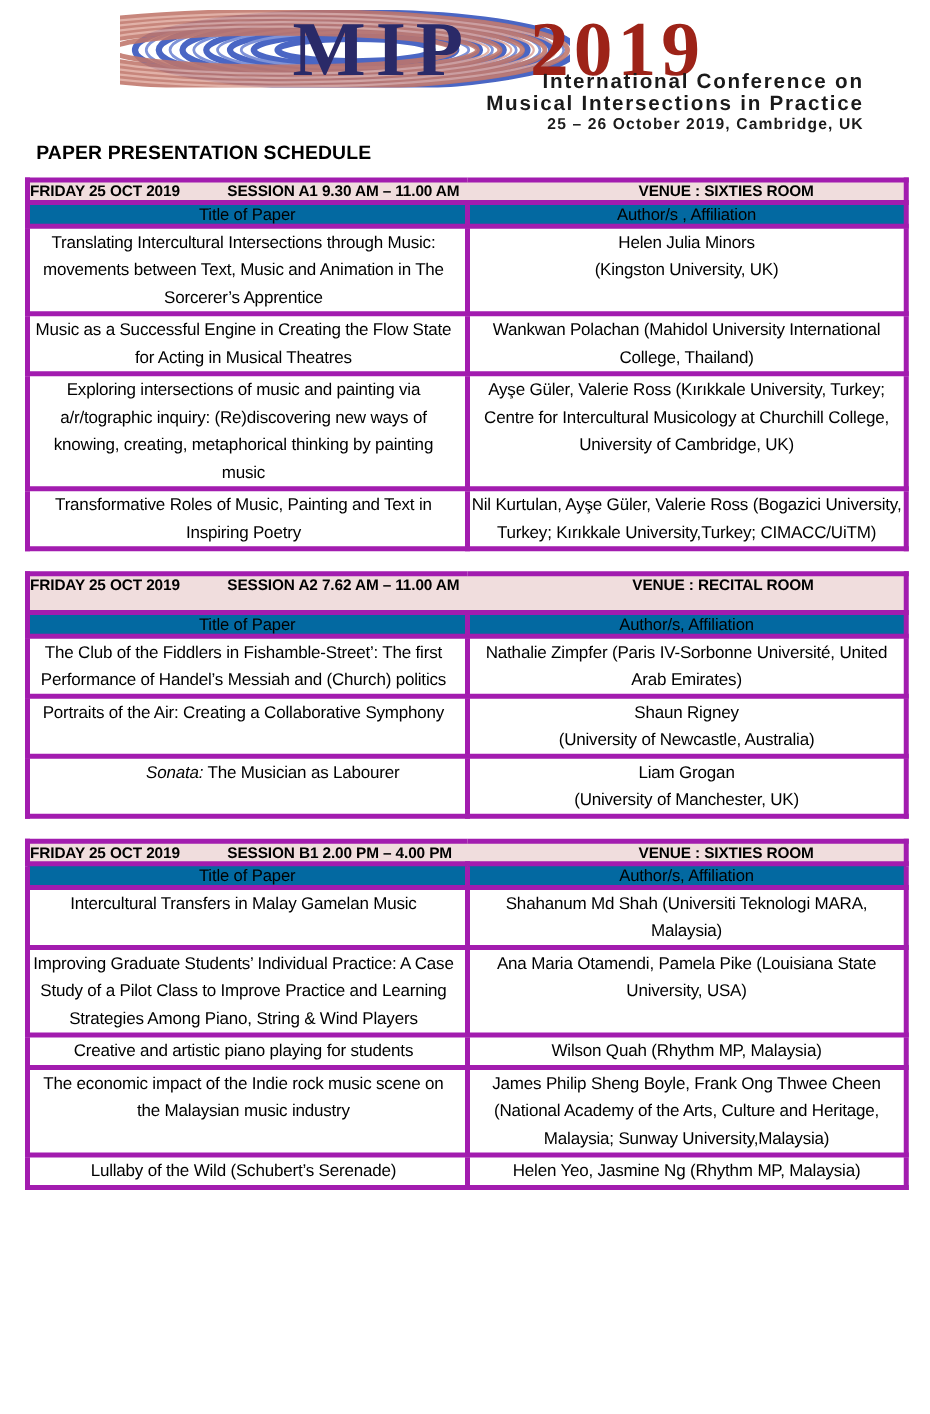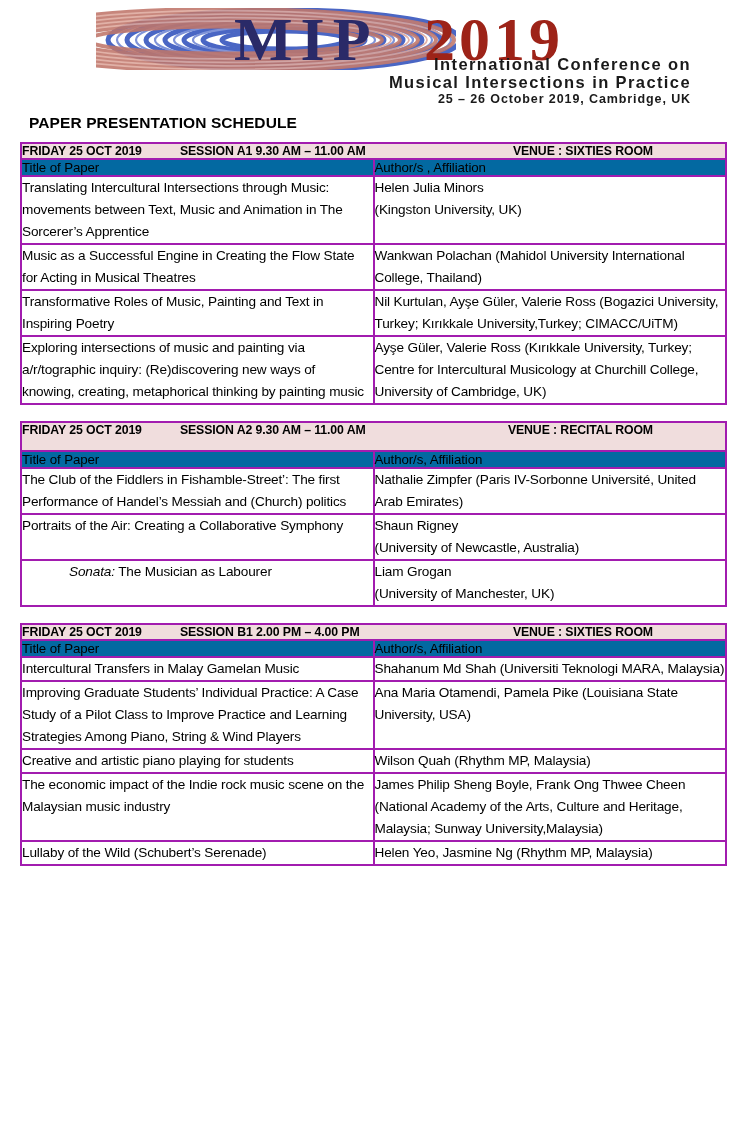--- a/index.html
+++ b/index.html
@@ -44,23 +44,24 @@
   
   .session {
     width: 707px;
     margin: 0 0 16px 20px;
     border: 1px solid #868686;
     border-collapse: collapse;
     table-layout: fixed;
     background: #fff;
   }
   .session td, .session th {
-    border: 2px solid #a21caf;
+    border: 4px solid #a21caf;
     vertical-align: top;
     padding: 0;
+    text-align: center;
   }
 
   .sess-head-cell {
     background: #f0dddd;
     padding: 9px 12px 22px 12px;
     border: 1px solid #868686;
   }
   .sess-head-row-short .sess-head-cell {
     padding-bottom: 13px;
   }
@@ -182,36 +183,36 @@
         </tr>
         <tr>
           <td class="cell title-cell col-title">Translating Intercultural Intersections through Music: movements between Text, Music and Animation in The Sorcerer’s Apprentice</td>
           <td class="cell col-author">Helen Julia Minors<br>(Kingston University, UK)</td>
         </tr>
         <tr>
           <td class="cell title-cell col-title">Music as a Successful Engine in Creating the Flow State for Acting in Musical Theatres</td>
           <td class="cell col-author">Wankwan Polachan (Mahidol University International College, Thailand)</td>
         </tr>
         <tr>
+          <td class="cell title-cell col-title">Exploring intersections of music and painting via a/r/tographic inquiry: (Re)discovering new ways of knowing, creating, metaphorical thinking by painting music</td>
+          <td class="cell col-author">Ayşe Güler,  Valerie Ross (Kırıkkale University, Turkey; Centre for Intercultural Musicology at Churchill College, University of Cambridge, UK)</td>
+        </tr>
+        <tr>
           <td class="cell title-cell col-title">Transformative Roles of Music, Painting and Text in Inspiring Poetry</td>
           <td class="cell col-author">Nil Kurtulan, Ayşe Güler, Valerie Ross (Bogazici University, Turkey; Kırıkkale University,Turkey; CIMACC/UiTM)</td>
-        </tr>
-        <tr>
-          <td class="cell title-cell col-title">Exploring intersections of music and painting via a/r/tographic inquiry: (Re)discovering new ways of knowing, creating, metaphorical thinking by painting music</td>
-          <td class="cell col-author">Ayşe Güler,  Valerie Ross (Kırıkkale University, Turkey; Centre for Intercultural Musicology at Churchill College, University of Cambridge, UK)</td>
         </tr>
       </tbody>
     </table>
     <table class="session">
       <tbody>
         <tr class="sess-head-row-short">
           <td class="sess-head-cell" colspan="2">
             <div class="sess-head-flex">
               <span class="sess-date">FRIDAY 25 OCT 2019</span>
-              <span class="sess-name">SESSION A2  9.30 AM – 11.00 AM</span>
+              <span class="sess-name">SESSION A2  7.62 AM – 11.00 AM</span>
               <span class="sess-venue">VENUE : RECITAL ROOM</span>
             </div>
           </td>
         </tr>
         <tr>
           <th class="col-head col-title">Title of Paper</th>
           <th class="col-head col-author">Author/s, Affiliation</th>
         </tr>
         <tr>
           <td class="cell title-cell col-title">The Club of the Fiddlers in Fishamble-Street’: The first Performance of Handel’s Messiah and (Church) politics</td>

